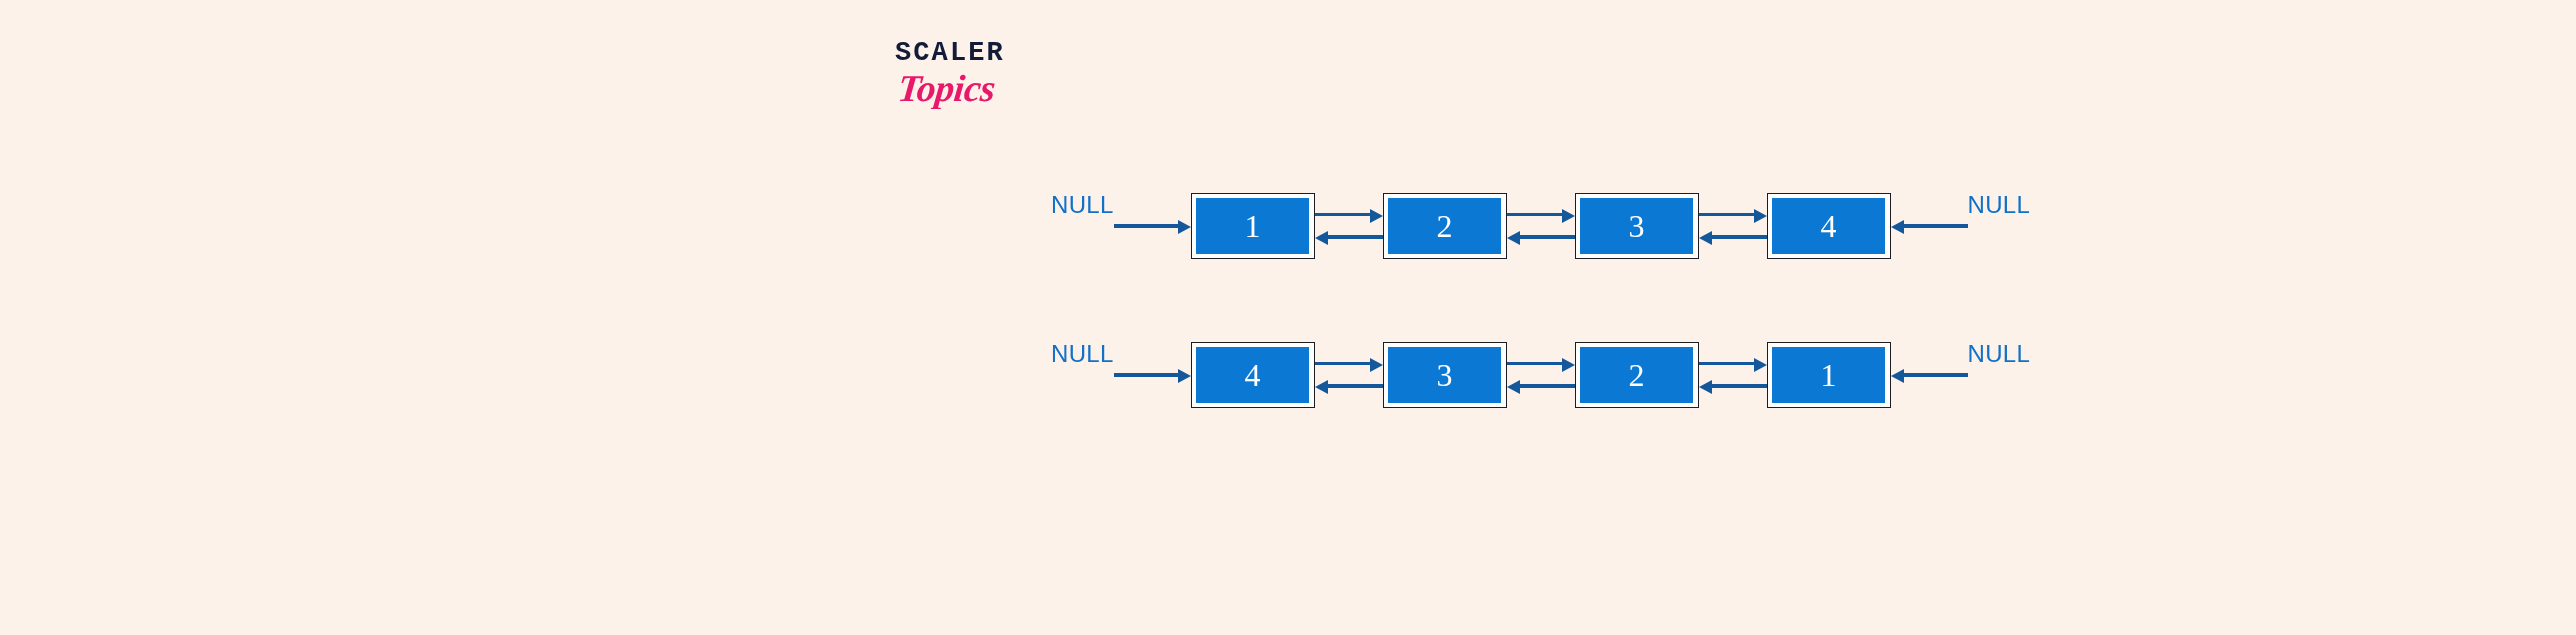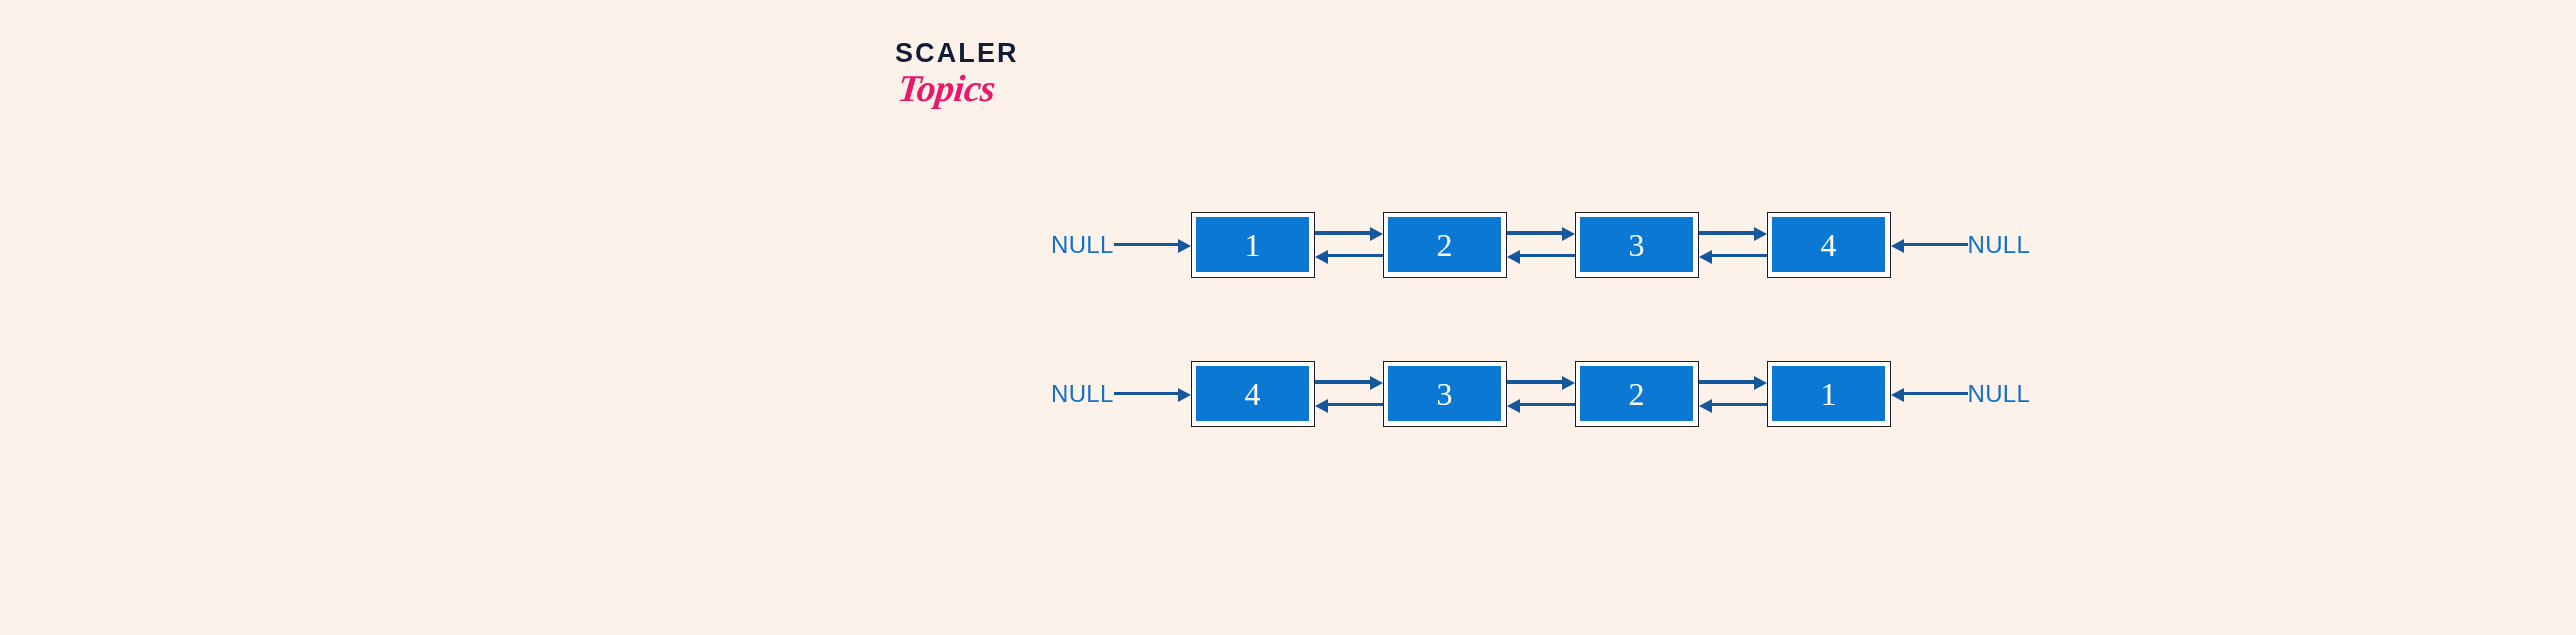--- a/index.html
+++ b/index.html
@@ -18,21 +18,21 @@
 
   
   .logo {
     position: absolute;
     left: 895px;
     top: 40px;
     width: 134px;
     height: 88px;
   }
   .logo-scaler {
-    font-family: Liberation Sans, sans-serif;
+    font-family: Liberation Mono, monospace;
     font-weight: bold;
     font-size: 27px;
     letter-spacing: 2.1px;
     color: #121c38;
     line-height: 1;
     white-space: nowrap;
   }
   .logo-topics {
     font-family: "Liberation Serif", serif;
     font-style: italic;
@@ -56,21 +56,20 @@
   }
   .row-1 { top: 193px; }
   .row-2 { top: 342px; }
 
   .row-inner {
     position: absolute;
     left: 1051px;
     top: 0;
     height: 103px;
     display: flex;
-    align-items: center;
     flex-direction: row;
   }
 
   
   .null-label {
     font-family: "Liberation Sans", sans-serif;
     font-size: 24px;
     font-weight: 500;
     color: #1170c8;
     letter-spacing: 0.3px;

